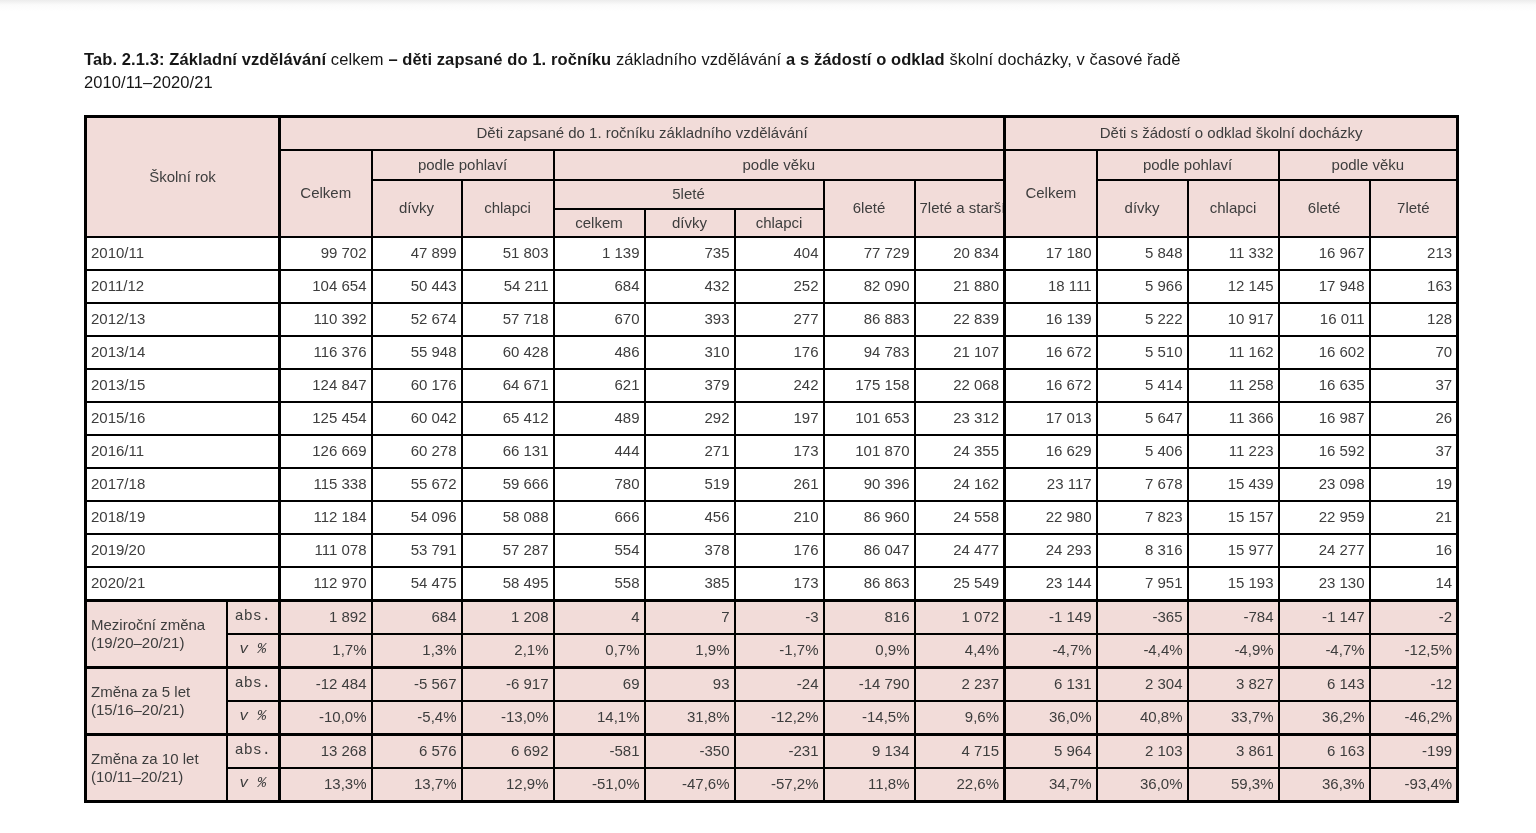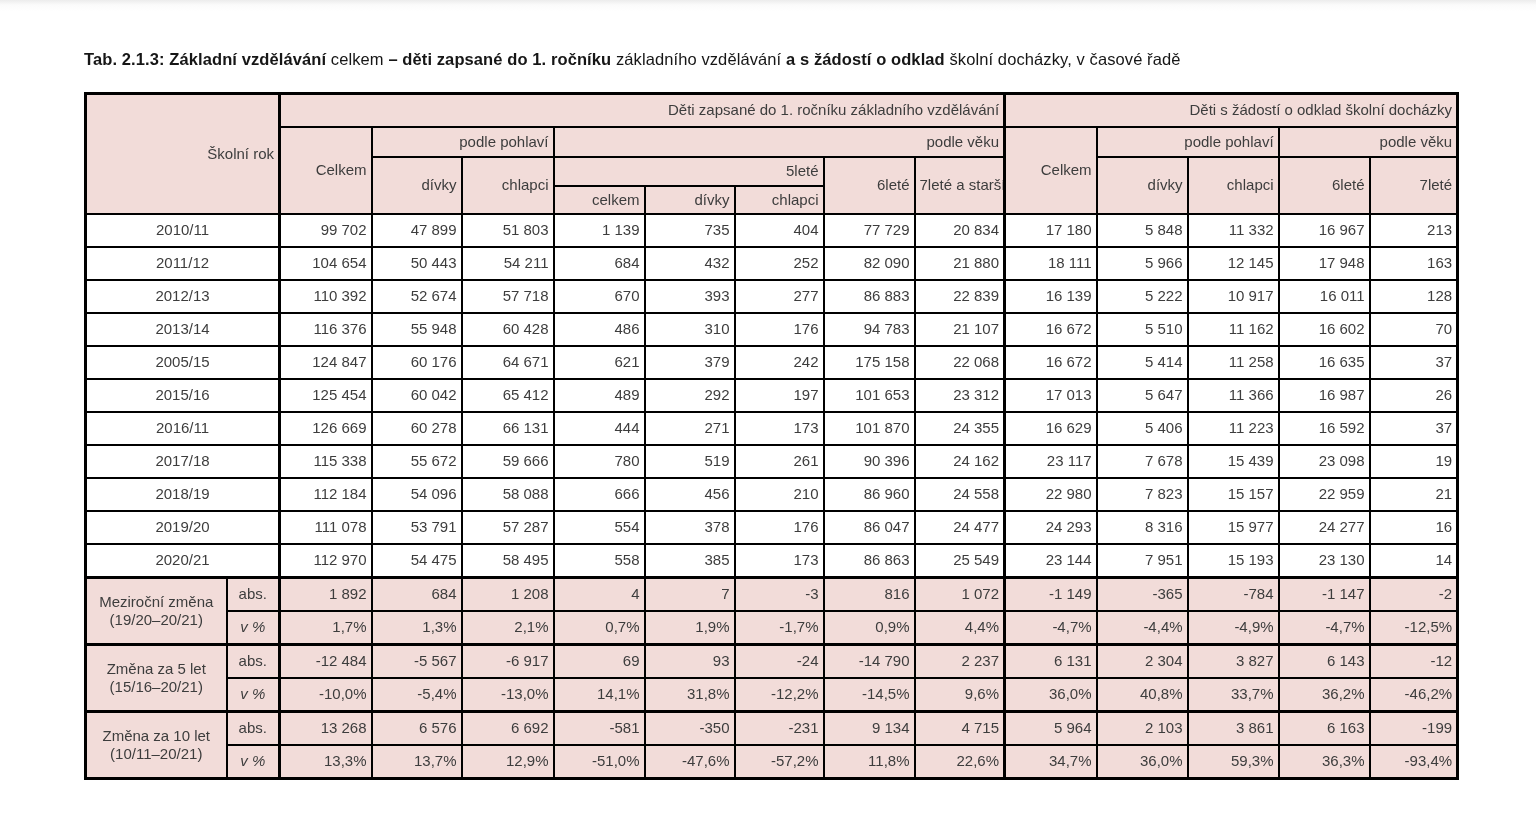--- a/index.html
+++ b/index.html
@@ -40,21 +40,21 @@
     border:2px solid #000;
     font-size:15px;
     font-weight:normal;
     line-height:1.2;
     padding:0 4px;
     overflow:hidden;
     white-space:nowrap;
   }
   thead th{
     background:#f2dcd9;
-    text-align:right;
+    text-align:center;
     white-space:normal;
     margin-top:7px;
   }
   .hr1 th{height:31px;}
   .hr2 th{height:28px;}
   .hr3 th{height:27px;}
   .hr4 th{height:26px;}
 
   
   .data-row td{
@@ -69,33 +69,33 @@
   .sum-row td{
     background:#f2dcd9;
     height:31px;
     border-top:1px solid #000;
     border-bottom:1px solid #000;
   }
   tr.group-start td{border-top:3px solid #000;}
 
   .sep-r{border-right:3px solid #000 !important;}
   .num{text-align:right;padding-right:10px;}
-  .year{text-align:center;}
-  .kind{text-align:center;}
+  .year{}
+  .kind{text-align:center;font-family:Liberation Mono, monospace;}
   .it{font-style:italic;}
-  .glabel{text-align:center;white-space:normal;line-height:1.3;}
+  .glabel{text-align:left;white-space:normal;line-height:1.3;}
 </style>
 </head>
 <body>
 
 <div class="page">
   <div class="content">
 
     <div class="doc-title">
-      <span class="b">Tab. 2.1.3: Základní vzdělávání</span><span> celkem </span><span class="b">– děti zapsané do 1. ročníku</span><span> základního vzdělávání </span><span class="b">a s žádostí o odklad</span><span> školní docházky, v časové řadě</span>
+      <span class="b">Tab. 2.1.3: Základní vzdělávání</span><span> celkem </span><span class="b">– děti zapsané do 1. ročníku</span><span> základního vzdělávání </span><span class="b">a s žádostí o odklad</span><span> školní docházky, v časové řadě</span><span class="line2">2010/11–2020/21</span>
     </div>
 
     <table class="grid">
       <colgroup>
         <col style="width:141px">
           <col style="width:53px">
         <col style="width:92px">
           <col style="width:90px">
           <col style="width:92px">
         <col style="width:91px">
@@ -199,21 +199,21 @@
             <td class="num">176</td>
             <td class="num">94 783</td>
             <td class="num sep-r">21 107</td>
             <td class="num">16 672</td>
             <td class="num">5 510</td>
             <td class="num">11 162</td>
             <td class="num">16 602</td>
             <td class="num">70</td>
           </tr>
           <tr class="data-row">
-            <td class="year sep-r" colspan="2">2005/15</td>
+            <td class="year sep-r" colspan="2">2013/15</td>
             <td class="num">124 847</td>
             <td class="num">60 176</td>
             <td class="num">64 671</td>
             <td class="num">621</td>
             <td class="num">379</td>
             <td class="num">242</td>
             <td class="num">175 158</td>
             <td class="num sep-r">22 068</td>
             <td class="num">16 672</td>
             <td class="num">5 414</td>

